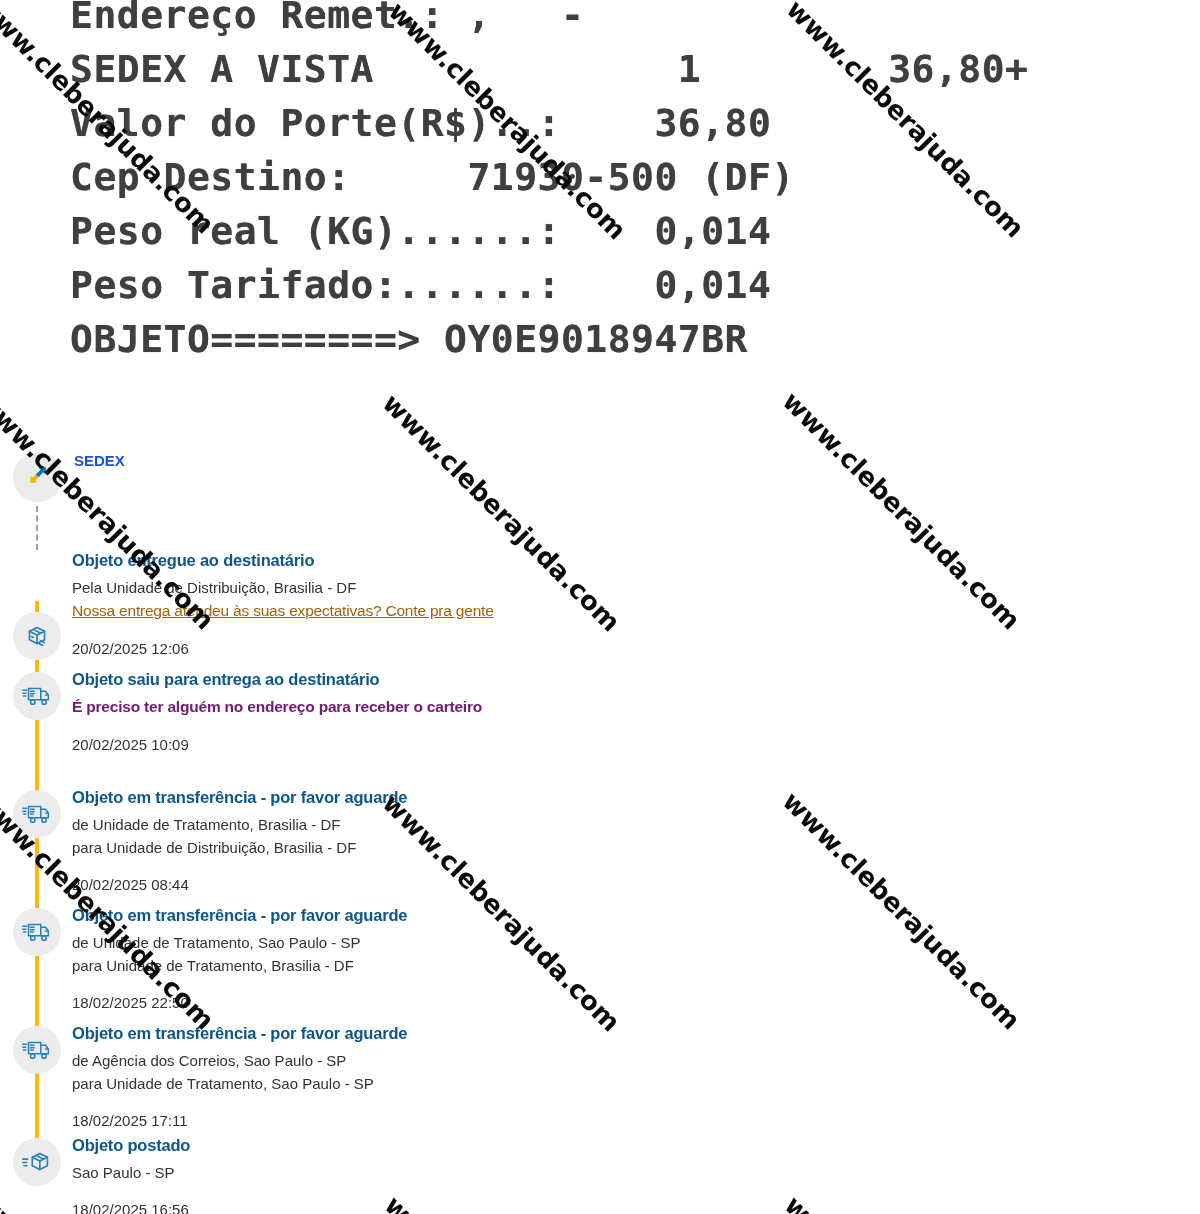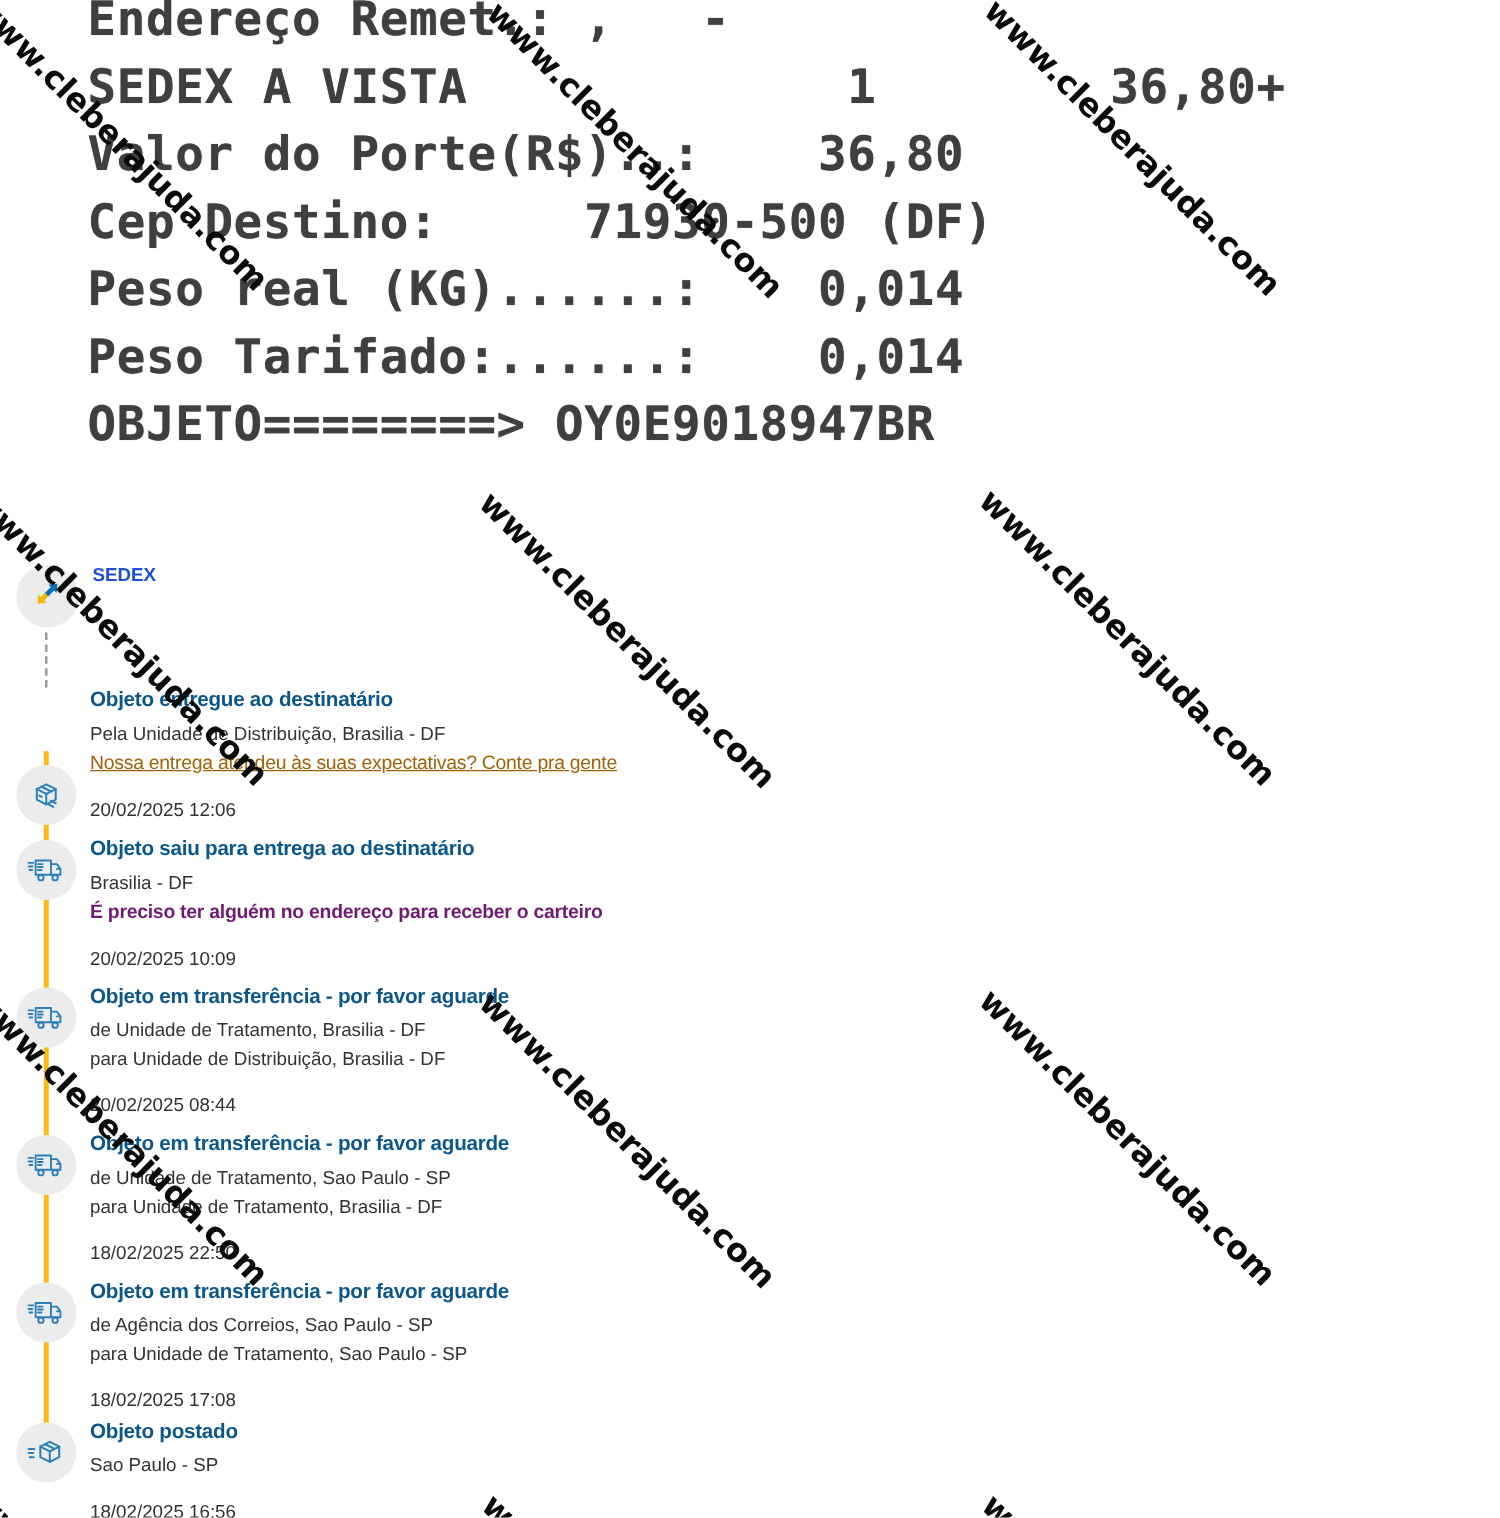--- a/index.html
+++ b/index.html
@@ -87,21 +87,20 @@
     <path d="M22 13 h5 l3 4 v5 h-8"></path>
     <circle cx="13.5" cy="24.5" r="2.3"></circle>
     <circle cx="25.5" cy="24.5" r="2.3"></circle>
     <path d="M3 12 h4 M3 15 h3.2 M3.8 18 h2.4"></path>
     <path d="M11 13 h4 M11 15.5 h4 M11 18 h3"></path>
     <path d="M27 17 h2.6"></path>
   </svg>
       </div>
       <div class="ev-body">
         <div class="ev-title">Objeto saiu para entrega ao destinatário</div>
-        <div class="ev-line">Brasilia - DF</div>
         <div class="ev-note">É preciso ter alguém no endereço para receber o carteiro</div>
         <div class="ev-date">20/02/2025 10:09</div>
       </div>
     </div>
     <div class="event" style="top: 783px;">
       <div class="ev-icon">
         <svg id="icon-truck" width="34" height="34" viewBox="0 0 36 36" fill="none" stroke="#2b80b9" stroke-width="1.6" stroke-linejoin="round" stroke-linecap="round">
     <path d="M9 10 h13 v12 h-13 z"></path>
     <path d="M22 13 h5 l3 4 v5 h-8"></path>
     <circle cx="13.5" cy="24.5" r="2.3"></circle>
@@ -146,21 +145,21 @@
     <circle cx="25.5" cy="24.5" r="2.3"></circle>
     <path d="M3 12 h4 M3 15 h3.2 M3.8 18 h2.4"></path>
     <path d="M11 13 h4 M11 15.5 h4 M11 18 h3"></path>
     <path d="M27 17 h2.6"></path>
   </svg>
       </div>
       <div class="ev-body">
         <div class="ev-title">Objeto em transferência - por favor aguarde</div>
         <div class="ev-line">de Agência dos Correios, Sao Paulo - SP</div>
         <div class="ev-line">para Unidade de Tratamento, Sao Paulo - SP</div>
-        <div class="ev-date">18/02/2025 17:08</div>
+        <div class="ev-date">18/02/2025 17:11</div>
       </div>
     </div>
     <div class="event" style="top: 1131px;">
       <div class="ev-icon">
         <svg id="icon-package-posted" width="34" height="34" viewBox="0 0 36 36" fill="none" stroke="#2b80b9" stroke-width="1.7" stroke-linejoin="round" stroke-linecap="round">
     <path d="M13 13 L21 9 L29 13 L21 17 Z"></path>
     <path d="M13 13 L13 22 L21 26 L21 17"></path>
     <path d="M29 13 L29 22 L21 26"></path>
     <path d="M17 11 L25 15"></path>
     <path d="M3 15 h5 M3 18.5 h4 M4 22 h3.4"></path>

